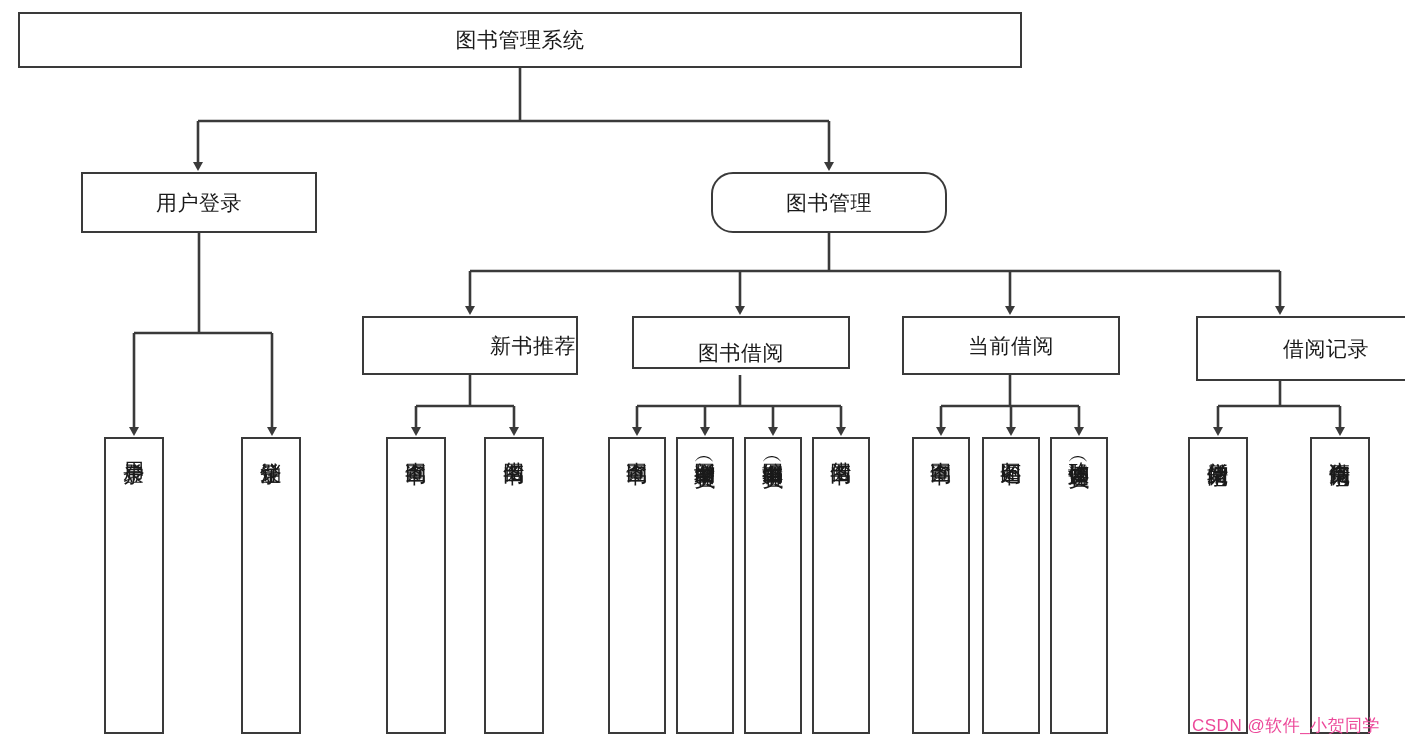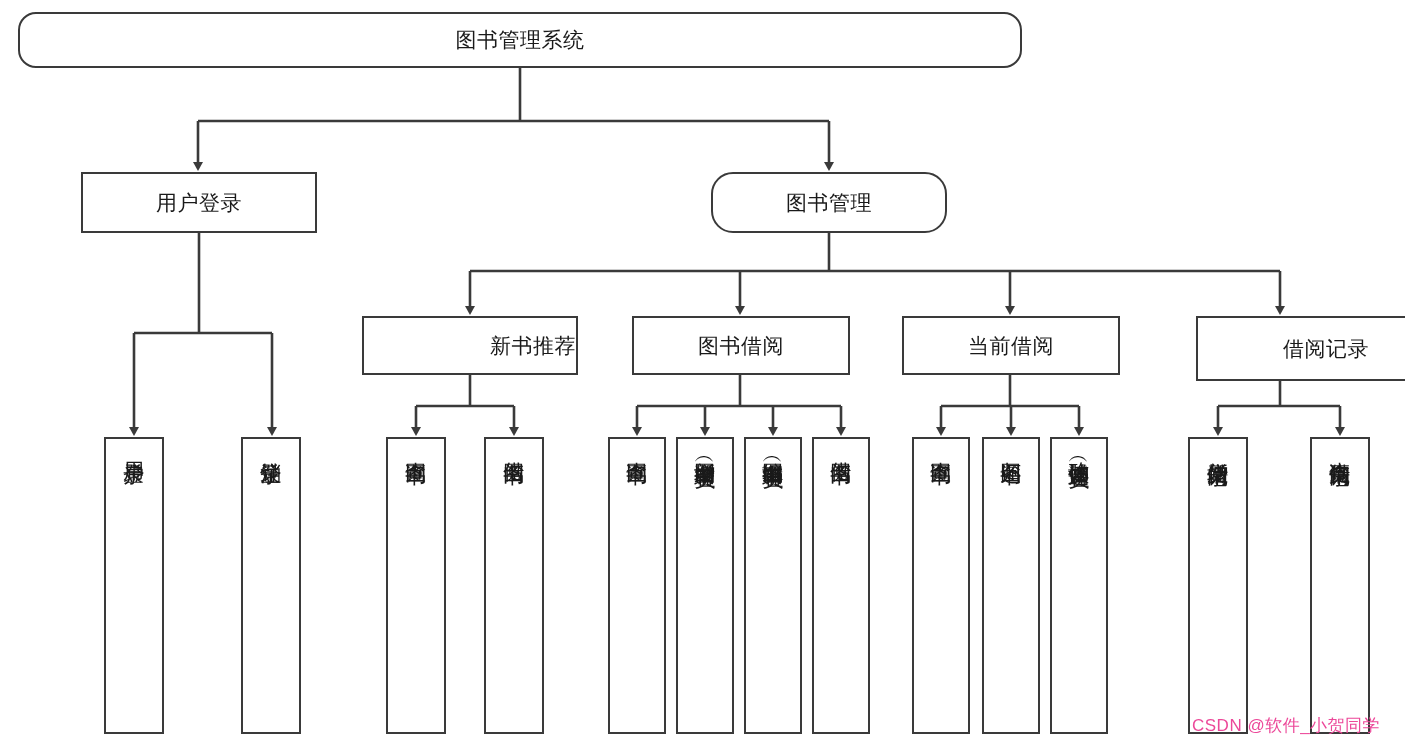--- a/index.html
+++ b/index.html
@@ -107,35 +107,35 @@
       <path d="M1011,406 L1011,428" marker-end="url(#arrow)"></path>
       <path d="M1079,406 L1079,428" marker-end="url(#arrow)"></path>
 
       <path d="M1280,375 L1280,406"></path>
       <path d="M1218,406 L1340,406"></path>
       <path d="M1218,406 L1218,428" marker-end="url(#arrow)"></path>
       <path d="M1340,406 L1340,428" marker-end="url(#arrow)"></path>
     </g>
   </svg>
 
-  <div class="node horiz" style="left: 18px; top: 12px; width: 1004px; height: 56px; border-radius: 18px;">
+  <div class="node horiz" style="left: 18px; top: 12px; width: 1004px; height: 56px;">
     <span>图书管理系统</span>
   </div>
 
   <div class="node horiz" style="left: 81px; top: 172px; width: 236px; height: 61px;">
     <span>用户登录</span>
   </div>
   <div class="node horiz" style="left: 711px; top: 172px; width: 236px; height: 61px; border-radius: 22px;">
     <span>图书管理</span>
   </div>
 
   <div class="node horiz" style="left: 362px; top: 316px; width: 216px; height: 59px; justify-content: flex-end;">
     <span>新书推荐</span>
   </div>
-  <div class="node horiz" style="left: 632px; top: 316px; width: 218px; height: 59px;">
+  <div class="node horiz" style="left: 632px; top: 316px; width: 218px; height: 53px; align-items: flex-end;">
     <span>图书借阅</span>
   </div>
   <div class="node horiz" style="left: 902px; top: 316px; width: 218px; height: 59px;">
     <span>当前借阅</span>
   </div>
   <div class="node horiz" style="left: 1196px; top: 316px; width: 216px; height: 65px; padding-left: 44px;">
     <span>借阅记录</span>
   </div>
 
   <div class="node vert" style="left: 104px; top: 437px; width: 60px; height: 297px;">

